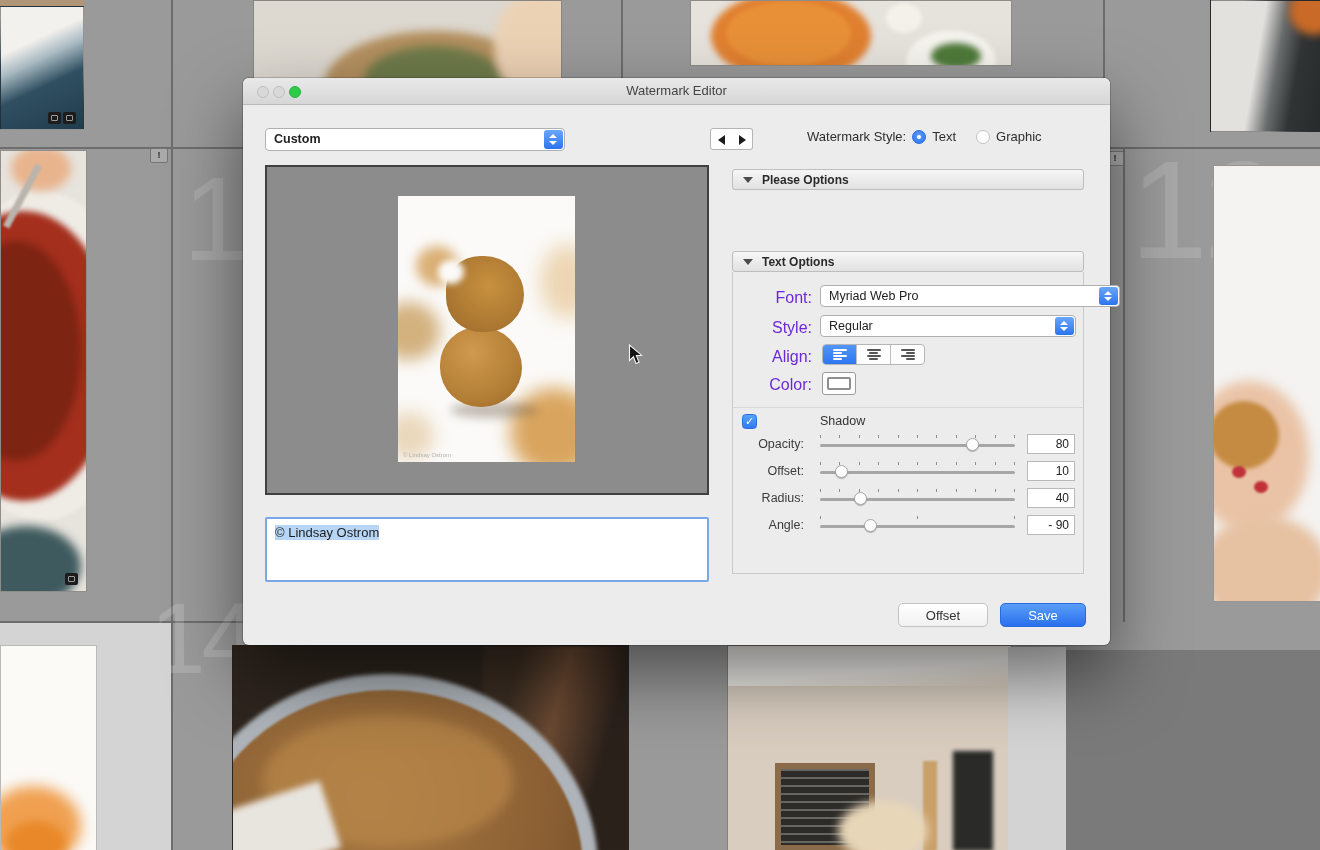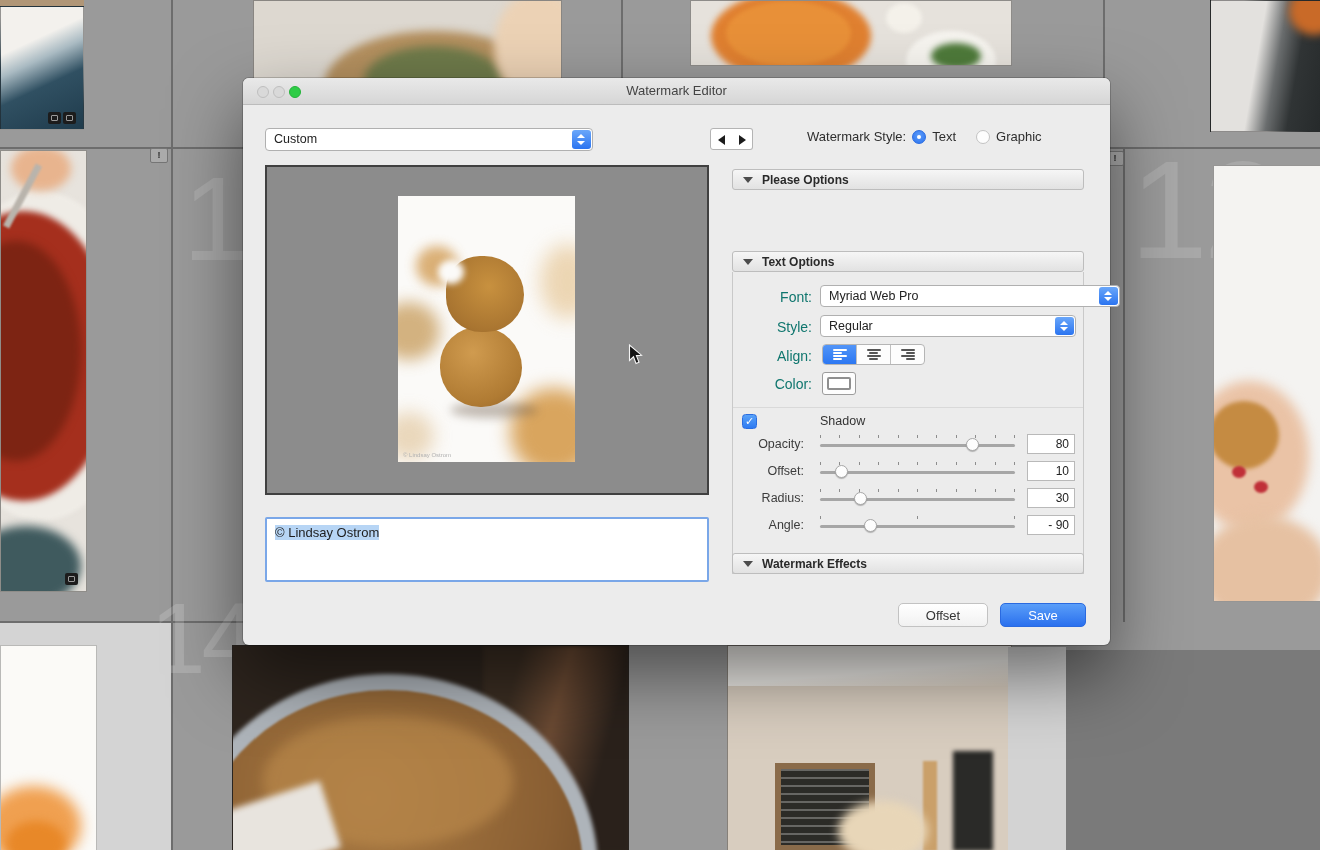--- a/index.html
+++ b/index.html
@@ -62,21 +62,21 @@
   .hdr{position:absolute;left:489px;width:352px;height:21px;background:linear-gradient(#f6f6f6,#e2e2e2);
     border:1px solid #bdbdbd;border-radius:3px;box-sizing:border-box;display:flex;align-items:center;gap:9px;padding-left:10px;}
   .hdr .dis{width:0;height:0;border-left:5px solid transparent;border-right:5px solid transparent;border-top:6px solid #4c4c4c;}
   .hdr .ht{font-size:12px;font-weight:bold;color:#2a2a2a;}
   .sectbox{position:absolute;left:489px;width:352px;border:1px solid #c9c9c9;border-top:none;box-sizing:border-box;}
 
   .imsg{position:absolute;left:40px;top:10px;width:200px;text-align:center;font-size:12px;line-height:15px;color:#3d3d3d;}
   .choosebtn{position:absolute;right:10px;top:17px;width:82px;height:23px;background:linear-gradient(#fff,#f1f1f1);
     border:1px solid #b7b7b7;border-radius:5px;font-size:12px;color:#333;text-align:center;line-height:21px;box-sizing:border-box;}
 
-  .flabel{position:absolute;width:80px;text-align:right;font-size:14px;color:#0f766e;}
+  .flabel{position:absolute;width:80px;text-align:right;font-size:16px;color:#6d28d9;}
   .seg{position:absolute;left:579px;top:266px;width:103px;height:21px;border:1px solid #b5b5b5;border-radius:4px;
     display:flex;overflow:hidden;background:#fdfdfd;box-sizing:border-box;}
   .seg .s{flex:1;display:flex;align-items:center;justify-content:center;border-right:1px solid #c0c0c0;}
   .seg .s:last-child{border-right:none;}
   .seg .s.on{background:linear-gradient(#5295f8,#2c77f2);}
   .aic{width:14px;height:11px;display:flex;flex-direction:column;justify-content:space-between;}
   .aic i{display:block;height:2px;background:#555;border-radius:1px;}
   .aic.w i{background:#fff;}
   .aic.al i:nth-child(even){width:9px;align-self:flex-start;}
   .aic.ac i:nth-child(even){width:9px;align-self:center;}
@@ -207,21 +207,21 @@
 
   <div class="dialog">
 
     <div class="titlebar">
       <span class="light l1"></span>
       <span class="light l2"></span>
       <span class="light l3"></span>
       <div class="title">Watermark Editor</div>
     </div>
 
-    <div class="select" style="left:22px;top:50px;width:328px;height:23px;">
+    <div class="select" style="left:22px;top:50px;width:300px;height:23px;font-weight:bold;">
       <span class="txt">Custom</span>
       <span class="stepper"></span>
     </div>
 
     <div class="navbtn prev">
         <span class="tri-l"></span>
       </div>
     <div class="navbtn next">
         <span class="tri-r"></span>
       </div>
@@ -337,37 +337,33 @@
       <div class="valbox">10</div>
     </div>
 
     <div class="srow" style="top:407px;">
       <div class="lab">Radius:</div>
       <div class="track" style="margin-left:8px;">
         <div class="ticks"></div>
         <div class="rail"></div>
         <div class="thumb" style="left: calc(21% - 6.5px);"></div>
       </div>
-      <div class="valbox">30</div>
+      <div class="valbox">40</div>
     </div>
 
     <div class="srow" style="top:434px;">
       <div class="lab">Angle:</div>
       <div class="track" style="margin-left:8px;">
         <div class="ticks few"></div>
         <div class="rail"></div>
         <div class="thumb" style="left: calc(26% - 6.5px);"></div>
       </div>
       <div class="valbox">- 90</div>
     </div>
 
-    <div class="hdr" style="top:475px;">
-      <span class="dis"></span>
-      <span class="ht">Watermark Effects</span>
-    </div>
 
     <div class="btn cancel">Offset</div>
     <div class="btn save">Save</div>
   </div>
 
   <div class="cursor">
     <svg width="16" height="22" viewBox="0 0 16 22">
       <path d="M1.5 1 L1.5 16.5 L5.5 12.8 L8 19.5 L11 18.2 L8.4 11.6 L13.5 11.2 Z" fill="#141414" stroke="#f5f5f5" stroke-width="1.1"></path>
     </svg>
   </div>

